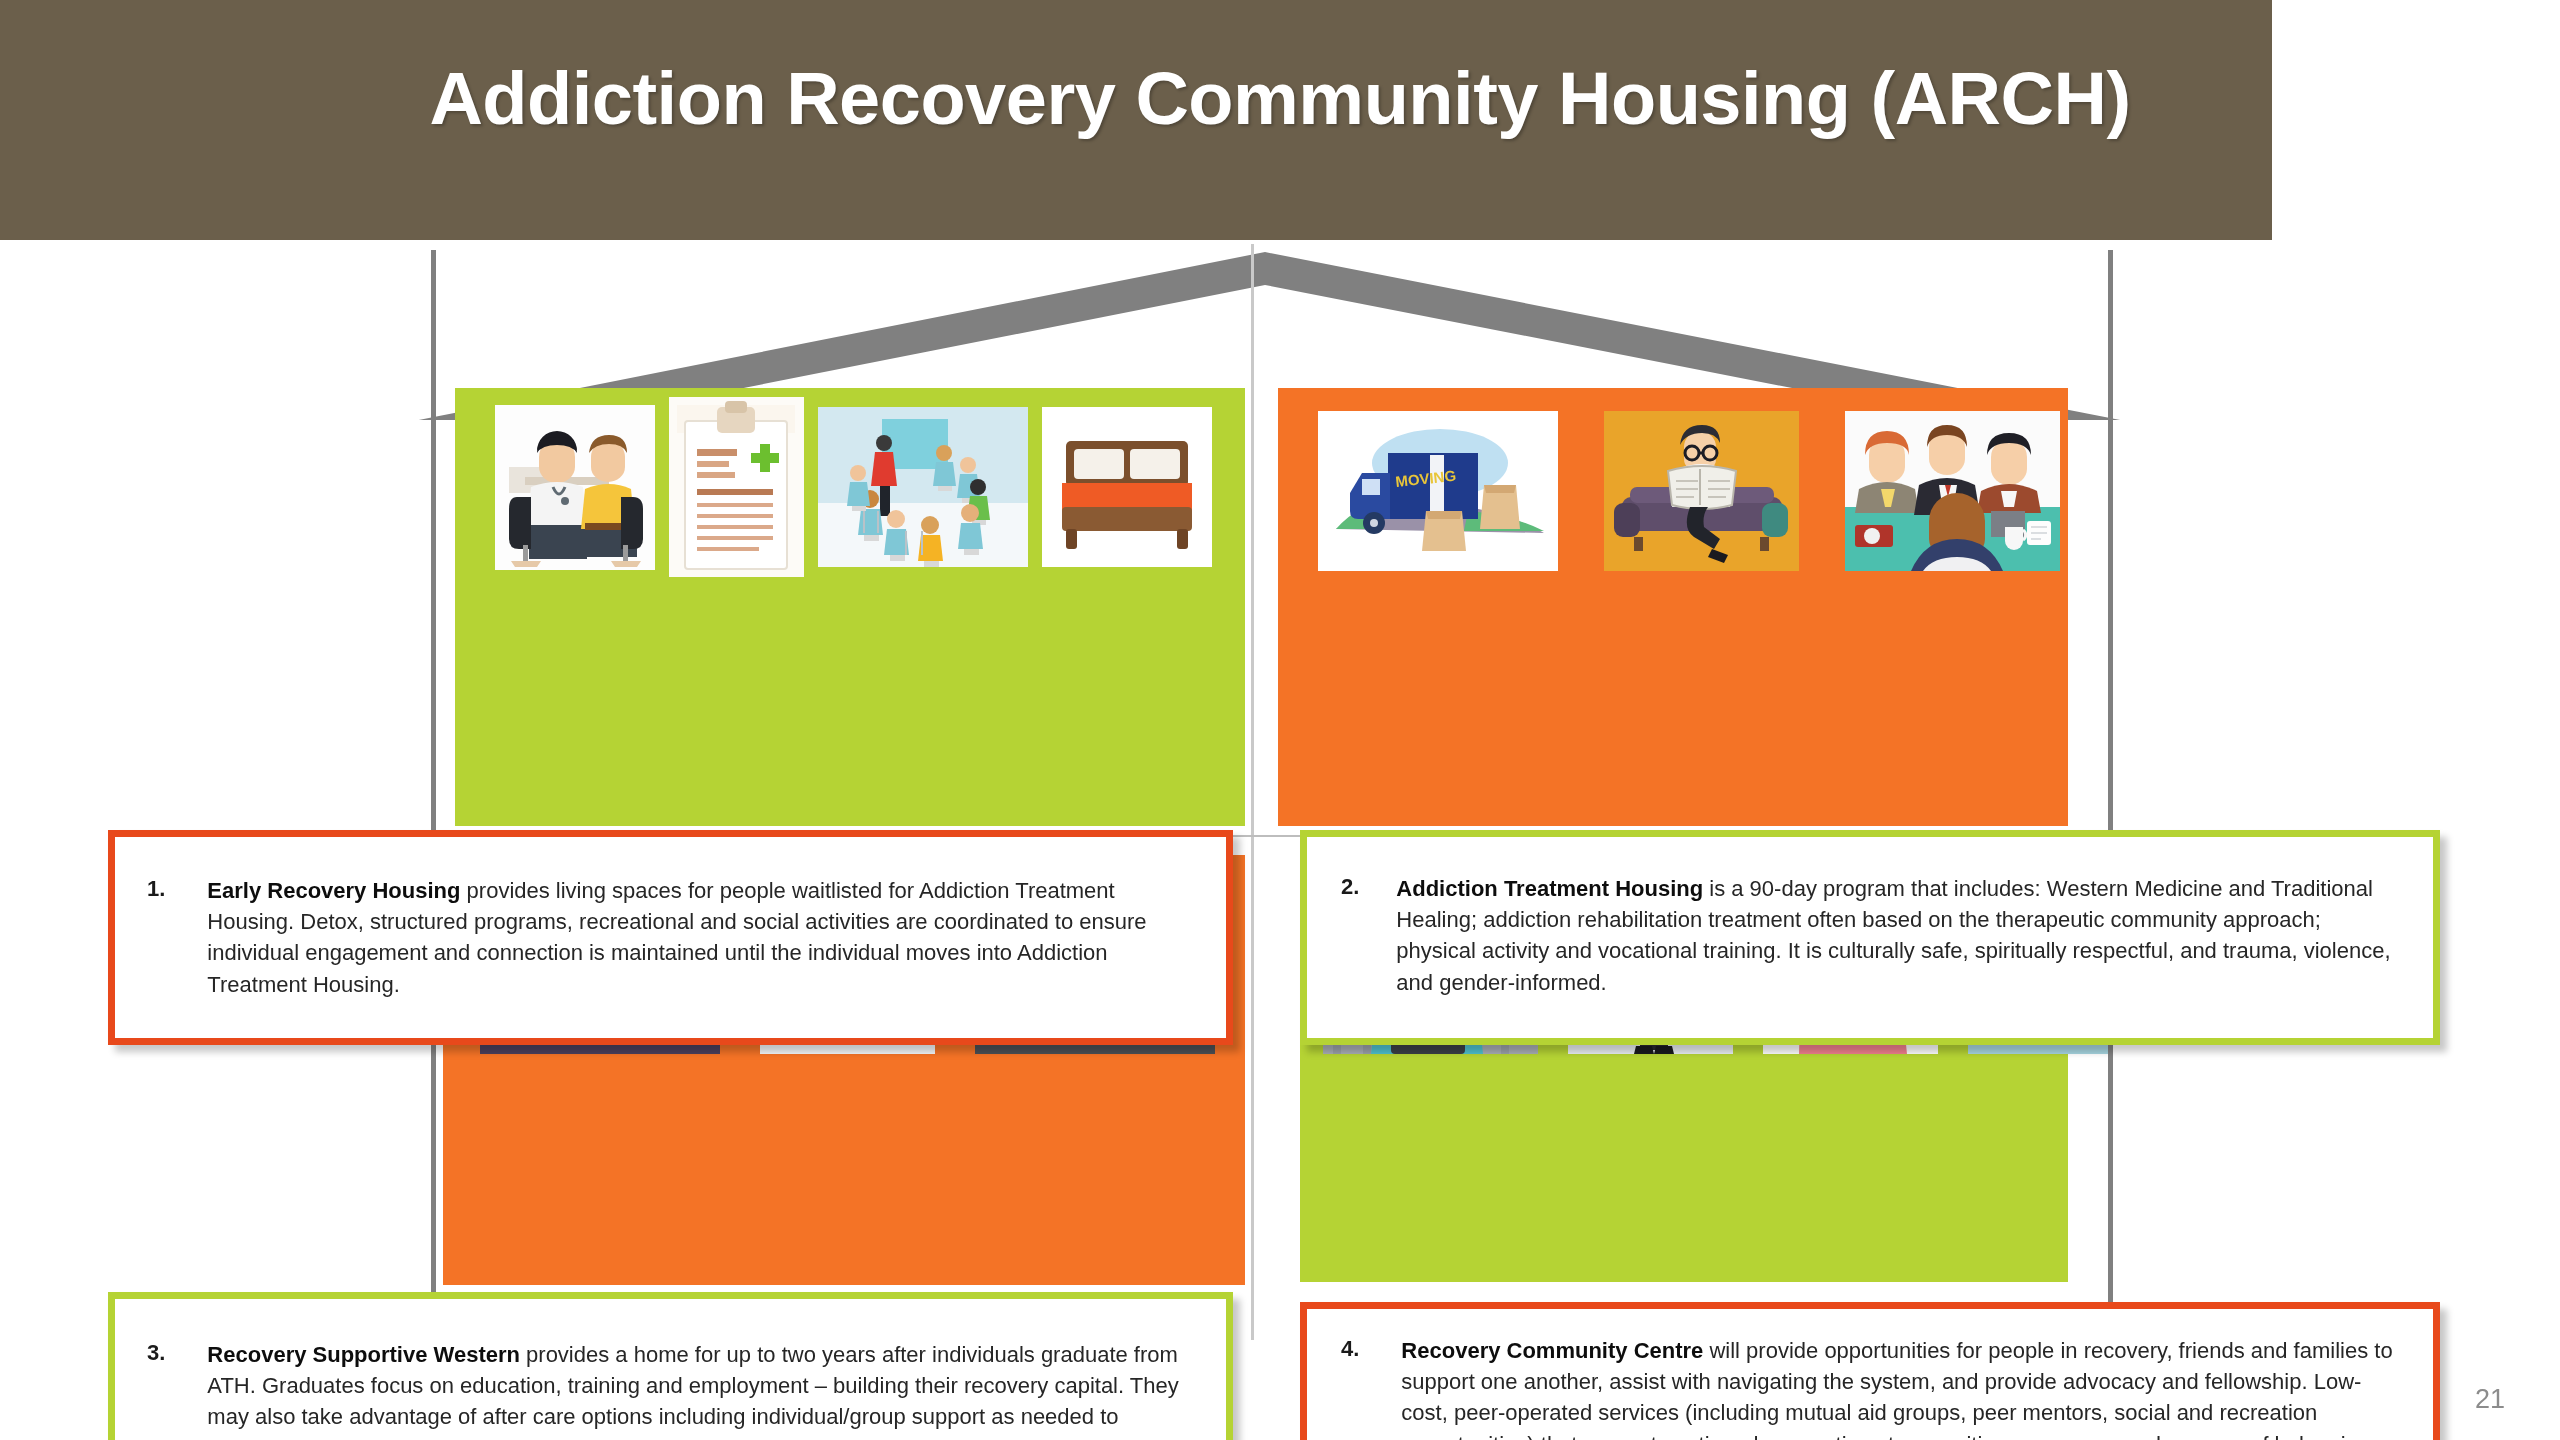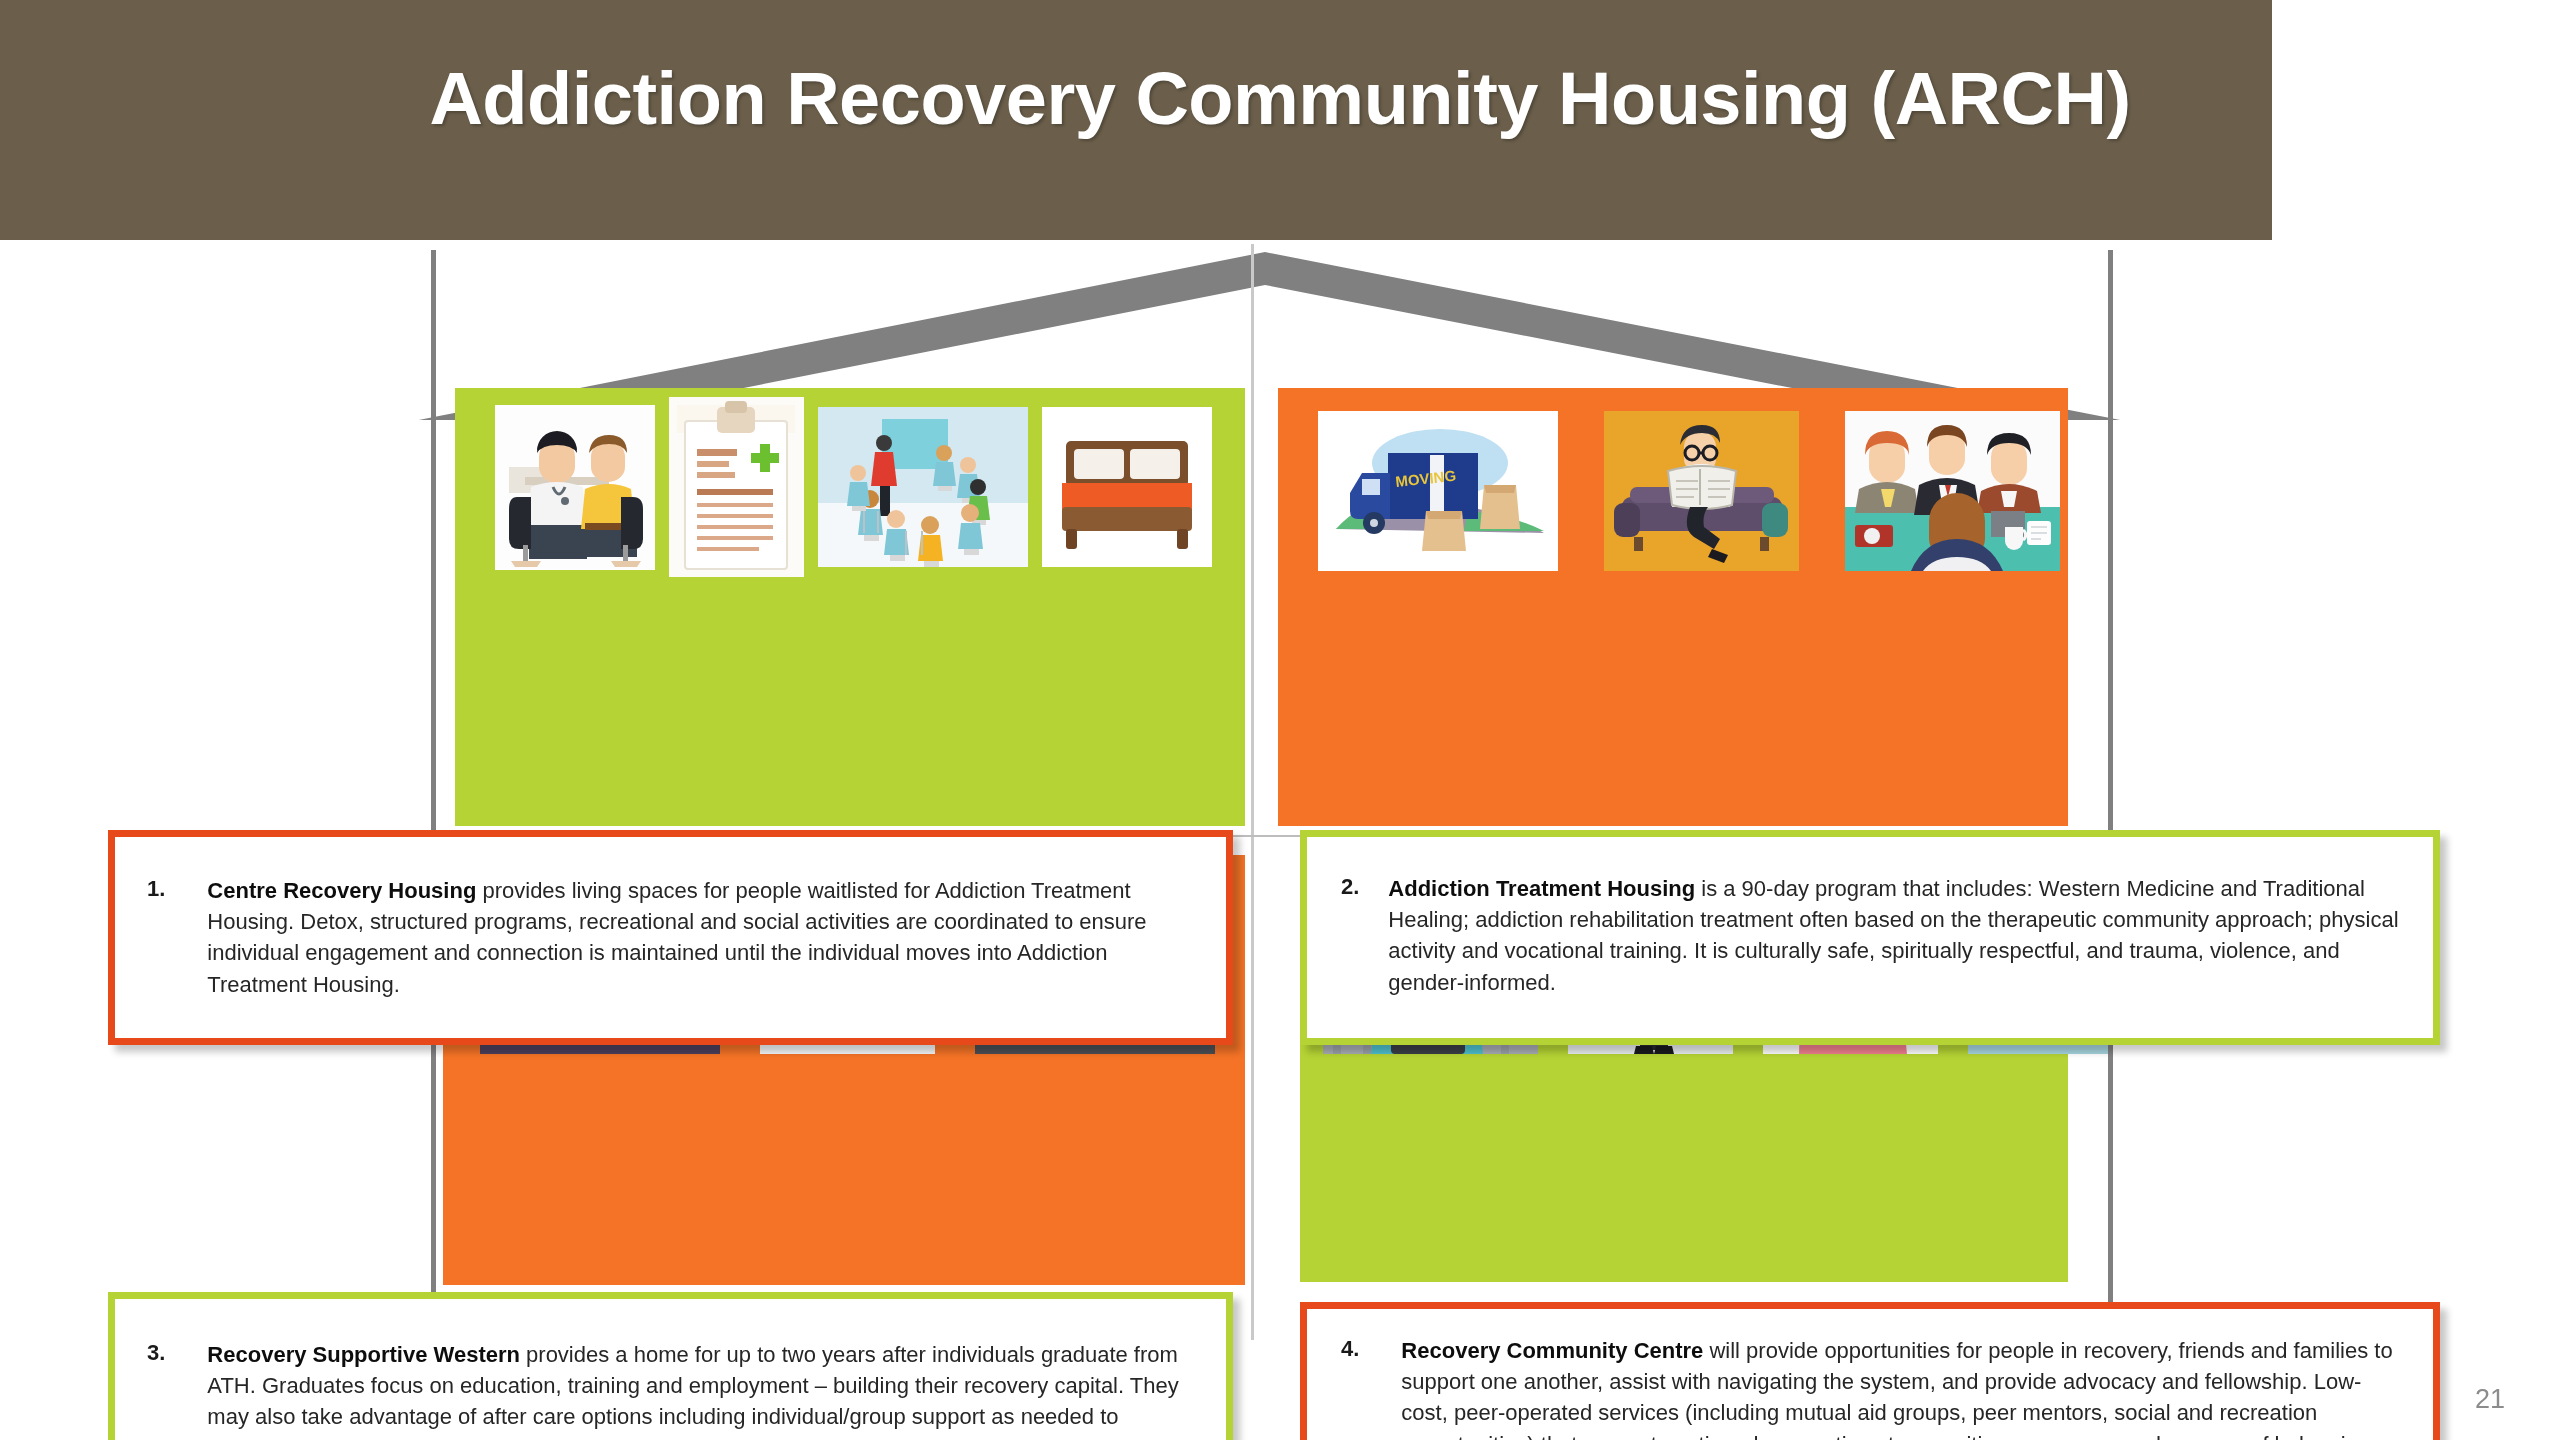--- a/index.html
+++ b/index.html
@@ -650,27 +650,27 @@
         <path d="M68 150 h22 l2 10 h-26z" fill="#f4f4f4"></path>
 
         <path d="M48 100 q-10 18 -10 40" stroke="#f6cfa8" stroke-width="10" stroke-linecap="round" fill="none"></path>
       </svg>
     </div>
   </div>
 
   <div class="callout" style="left:108px;top:590px;width:1125px;height:215px;border-width:7px;border-color:#E8491B;padding:38px 40px 0 32px;">
     <div class="callout-num">1.</div>
     <div class="callout-body" style="margin-left:42px;">
-      <b>Centre Recovery Housing</b><span> provides living spaces for people waitlisted for Addiction Treatment Housing. Detox, structured programs, recreational and social activities are coordinated to ensure individual engagement and connection is maintained until the individual moves into Addiction Treatment Housing.</span>
+      <b>Early Recovery Housing</b><span> provides living spaces for people waitlisted for Addiction Treatment Housing. Detox, structured programs, recreational and social activities are coordinated to ensure individual engagement and connection is maintained until the individual moves into Addiction Treatment Housing.</span>
     </div>
   </div>
 
   <div class="callout" style="left:1300px;top:590px;width:1140px;height:215px;border-width:7px;border-color:#B5D334;padding:36px 34px 0 34px;">
     <div class="callout-num">2.</div>
-    <div class="callout-body" style="margin-left:29px;">
+    <div class="callout-body" style="margin-left:37px;">
       <b>Addiction Treatment Housing</b><span> is a 90-day program that includes: Western Medicine and Traditional Healing; addiction rehabilitation treatment often based on the therapeutic community approach; physical activity and vocational training. It is culturally safe, spiritually respectful, and trauma, violence, and gender-informed.</span>
     </div>
   </div>
 
   <div class="callout" style="left:108px;top:1052px;width:1125px;height:225px;border-width:7px;border-color:#B5D334;padding:40px 40px 0 32px;">
     <div class="callout-num">3.</div>
     <div class="callout-body" style="margin-left:42px;">
       <b>Recovery Supportive Western</b><span> provides a home for up to two years after individuals graduate from ATH. Graduates focus on education, training and employment – building their recovery capital. They may also take advantage of after care options including individual/group support as needed to strengthen their ‘recovery tool box’.</span>
     </div>
   </div>

